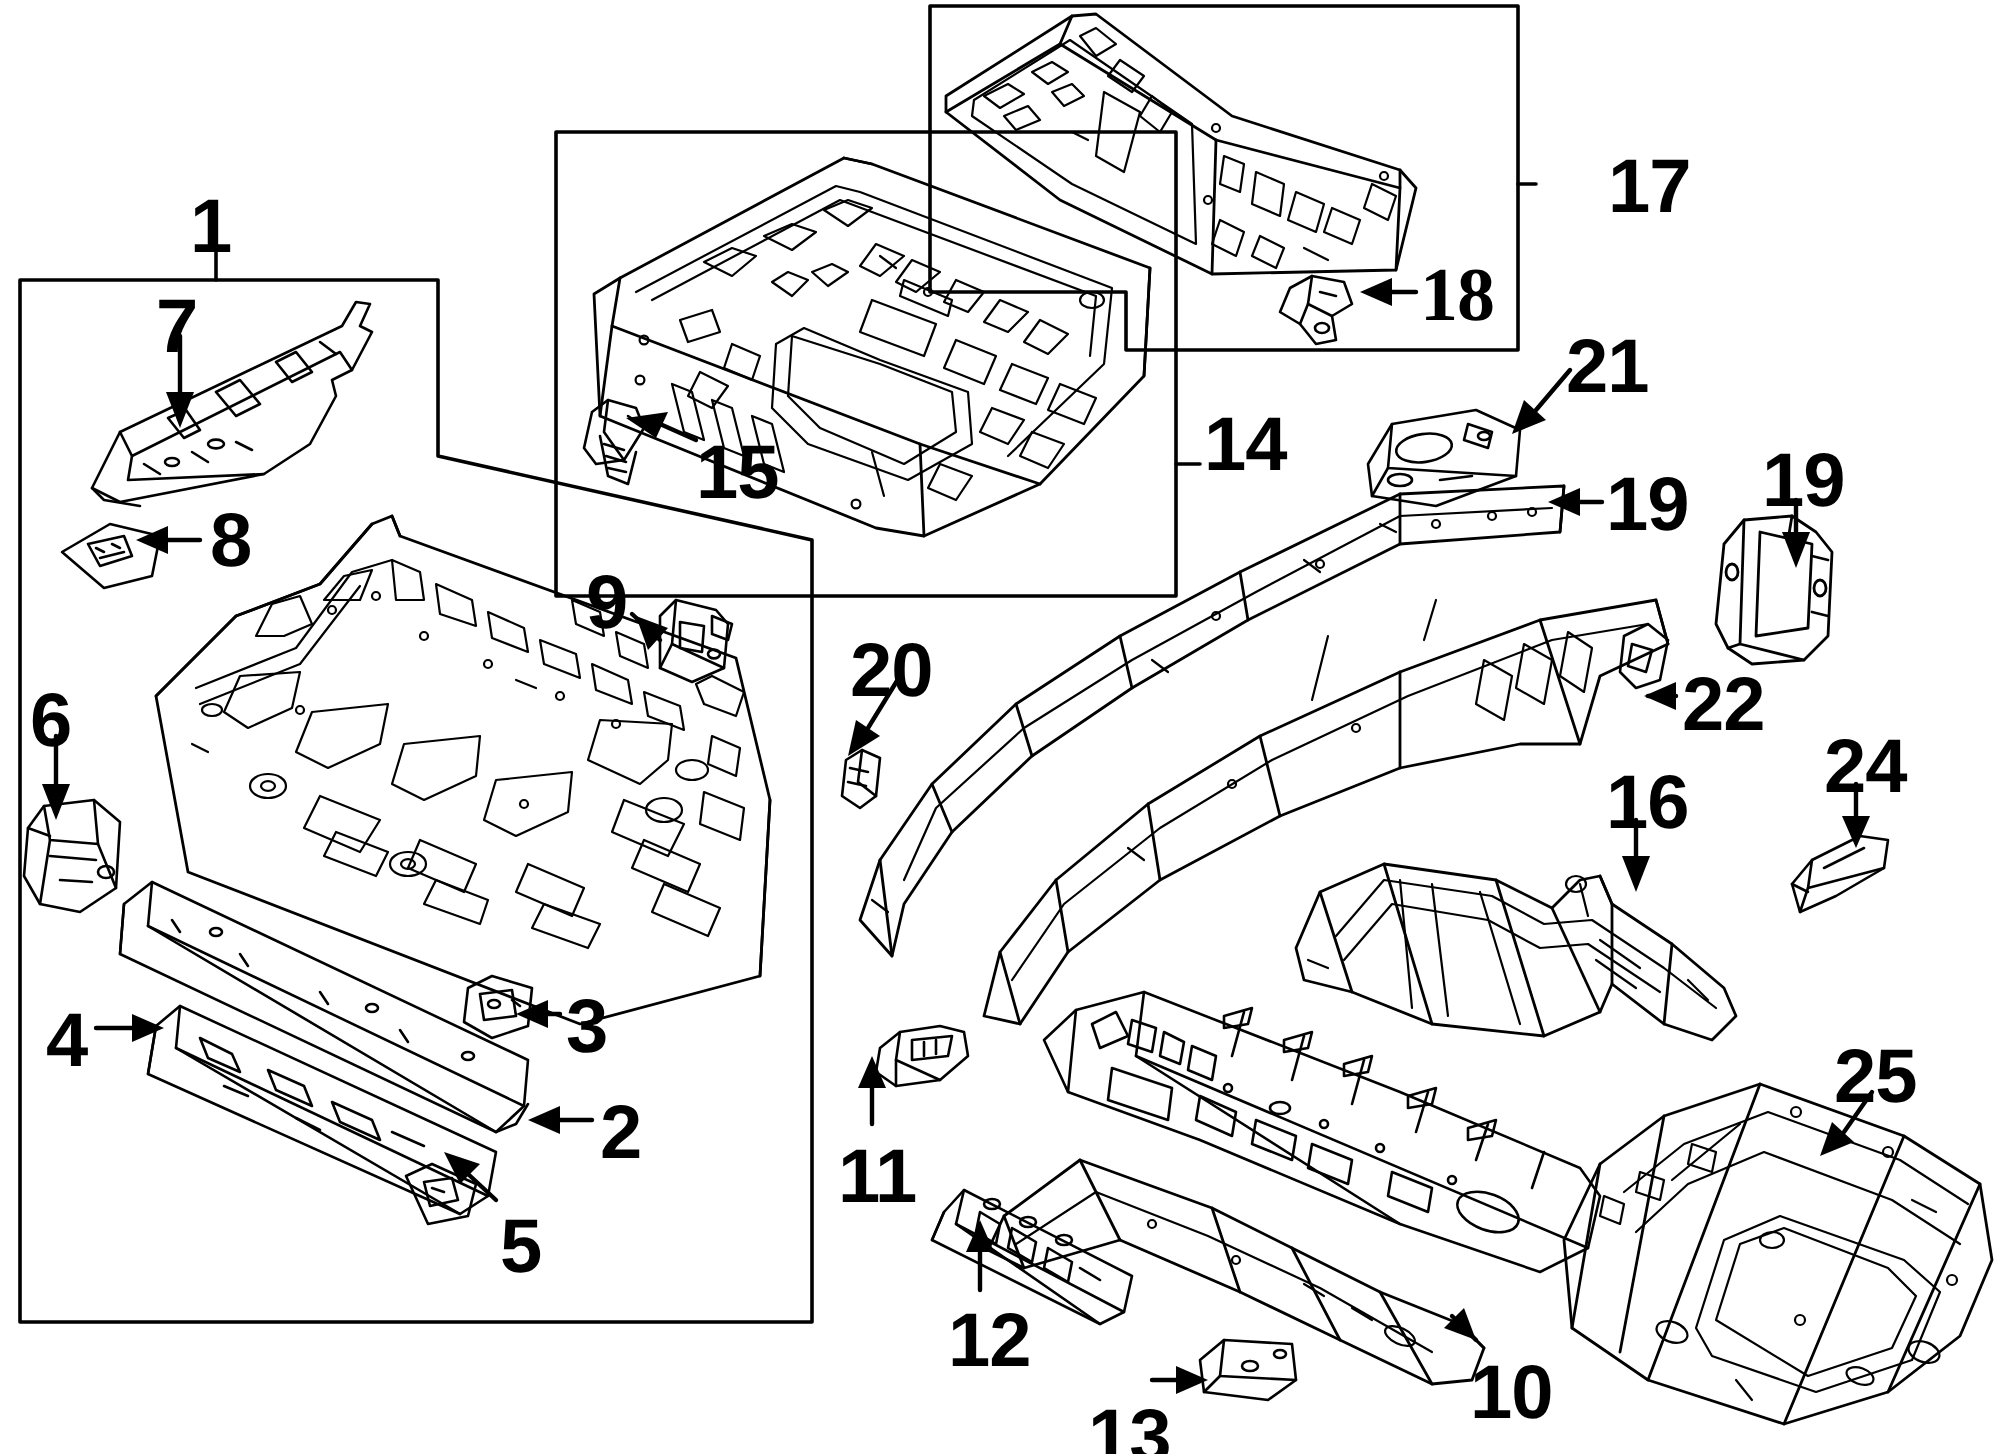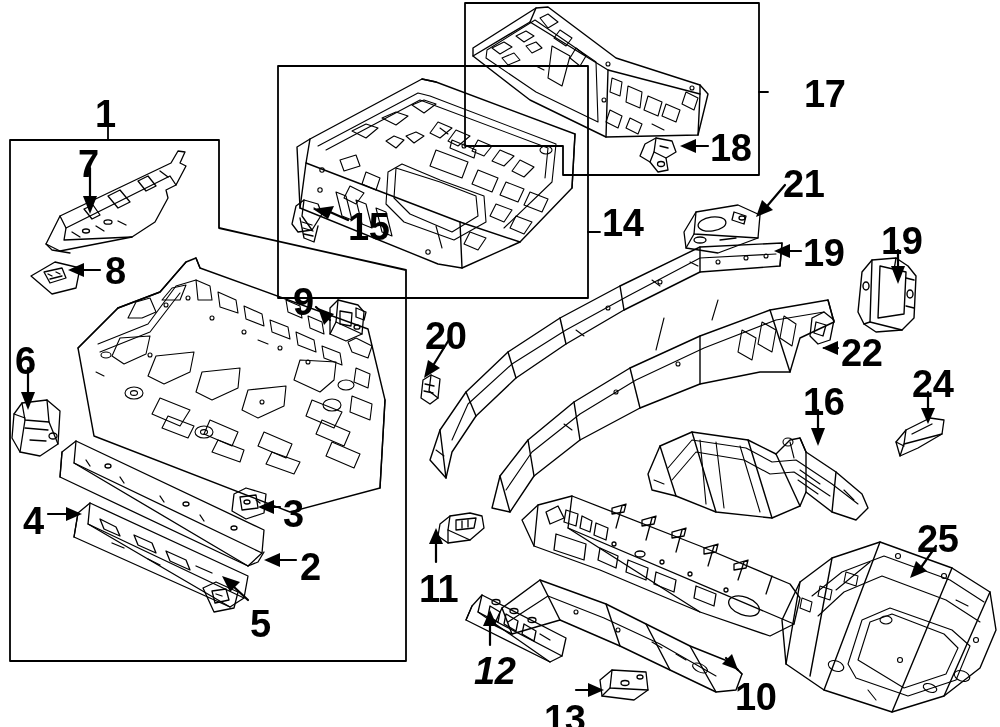--- a/index.html
+++ b/index.html
@@ -586,27 +586,27 @@
 <div class="callout c-lg" style="left:300px;top:548px;">2</div>
 <div class="callout c-lg" style="left:283px;top:495px;">3</div>
 <div class="callout c-lg" style="left:23px;top:502px;">4</div>
 <div class="callout c-lg" style="left:250px;top:605px;">5</div>
 <div class="callout c-lg" style="left:15px;top:342px;">6</div>
 <div class="callout c-lg" style="left:78px;top:145px;">7</div>
 <div class="callout c-lg" style="left:105px;top:252px;">8</div>
 <div class="callout c-lg" style="left:293px;top:283px;">9</div>
 <div class="callout c-lg" style="left:735px;top:678px;">10</div>
 <div class="callout c-lg" style="left:419px;top:570px;">11</div>
-<div class="callout c-lg" style="left:474px;top:652px;font-style:italic;">12</div>
+<div class="callout c-lg" style="left:474px;top:652px;">12</div>
 <div class="callout c-lg" style="left:544px;top:672px;margin-top:28px;">13</div>
 <div class="callout c-lg" style="left:602px;top:204px;">14</div>
-<div class="callout c-lg" style="left:348px;top:208px;">15</div>
+<div class="callout c-lg" style="left:348px;top:218px;">15</div>
 <div class="callout c-lg" style="left:803px;top:383px;">16</div>
 <div class="callout c-lg" style="left:768px;top:75px;margin-left:36px;">17</div>
-<div class="callout c-lg" style="left:710px;top:129px;">18</div>
+<div class="callout c-lg" style="left:710px;top:129px;font-family:Liberation Serif, serif;">18</div>
 <div class="callout c-lg" style="left:803px;top:234px;">19</div>
 <div class="callout c-lg" style="left:425px;top:317px;">20</div>
 <div class="callout c-lg" style="left:783px;top:165px;">21</div>
 <div class="callout c-lg" style="left:841px;top:334px;">22</div>
 <div class="callout c-lg" style="left:881px;top:222px;">19</div>
 <div class="callout c-lg" style="left:912px;top:365px;">24</div>
 <div class="callout c-lg" style="left:917px;top:520px;">25</div>
 
 </div>
 

